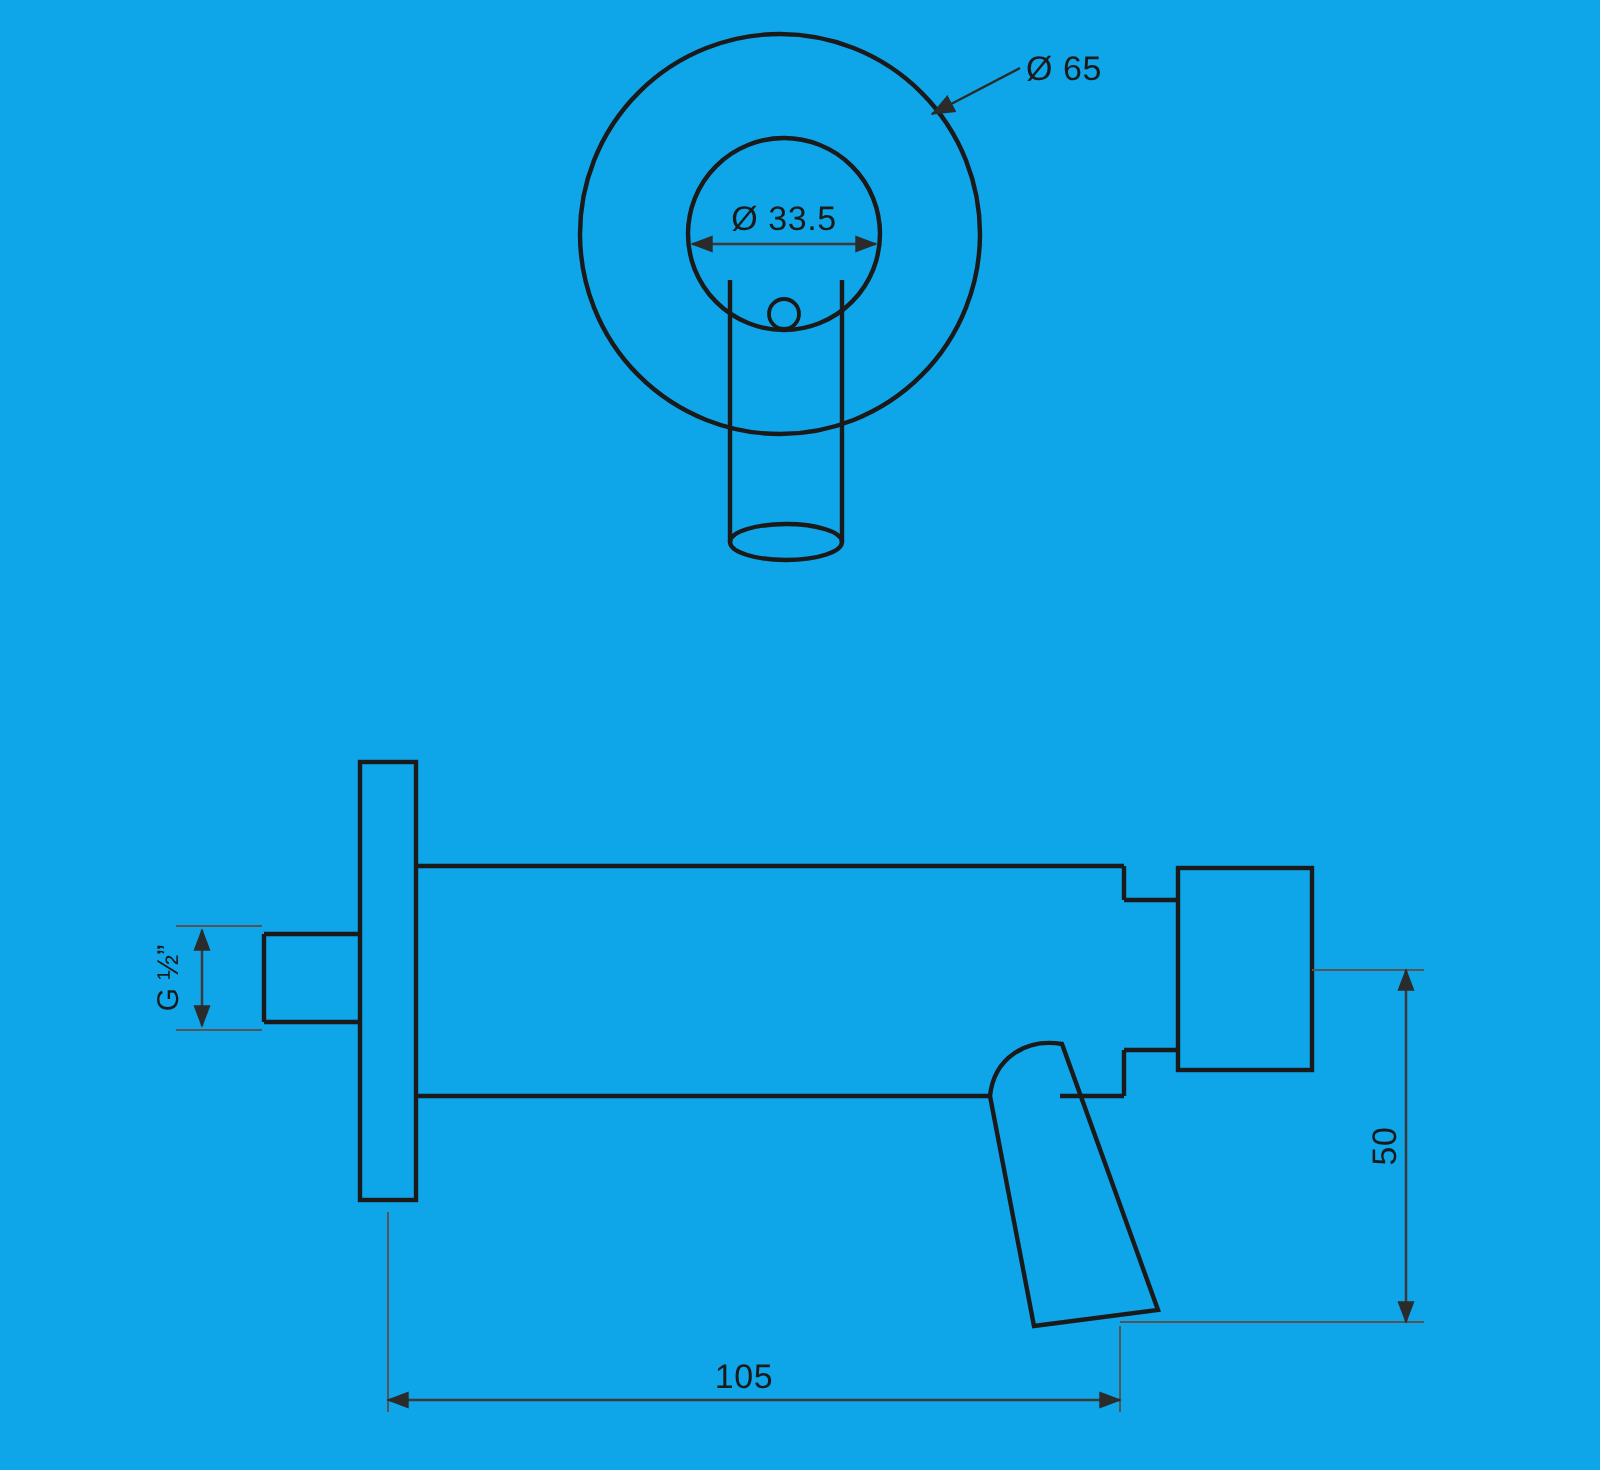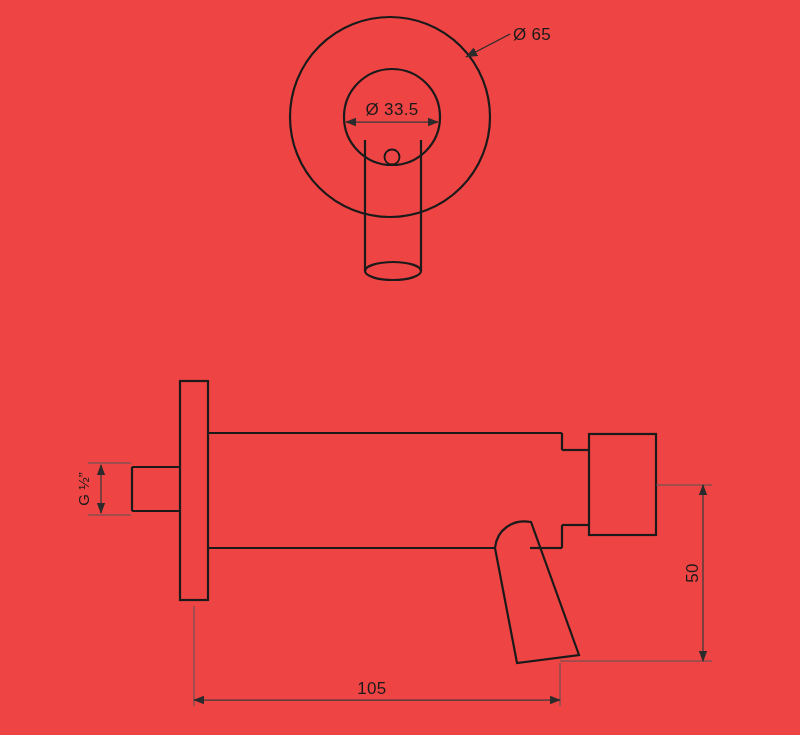--- a/index.html
+++ b/index.html
@@ -10,21 +10,21 @@
   body {
     width: 800px;
     height: 735px;
     font-family: "Liberation Sans", sans-serif;
     overflow: hidden;
   }
   #drawing-root {
     position: relative;
     width: 800px;
     height: 735px;
-    background: #ef4444;
+    background: #0ea5e9;
   }
   svg#tech-drawing {
     display: block;
     width: 800px;
     height: 735px;
   }
   .outline {
     fill: none;
     stroke: #1a1a1a;
     stroke-width: 2.2;

